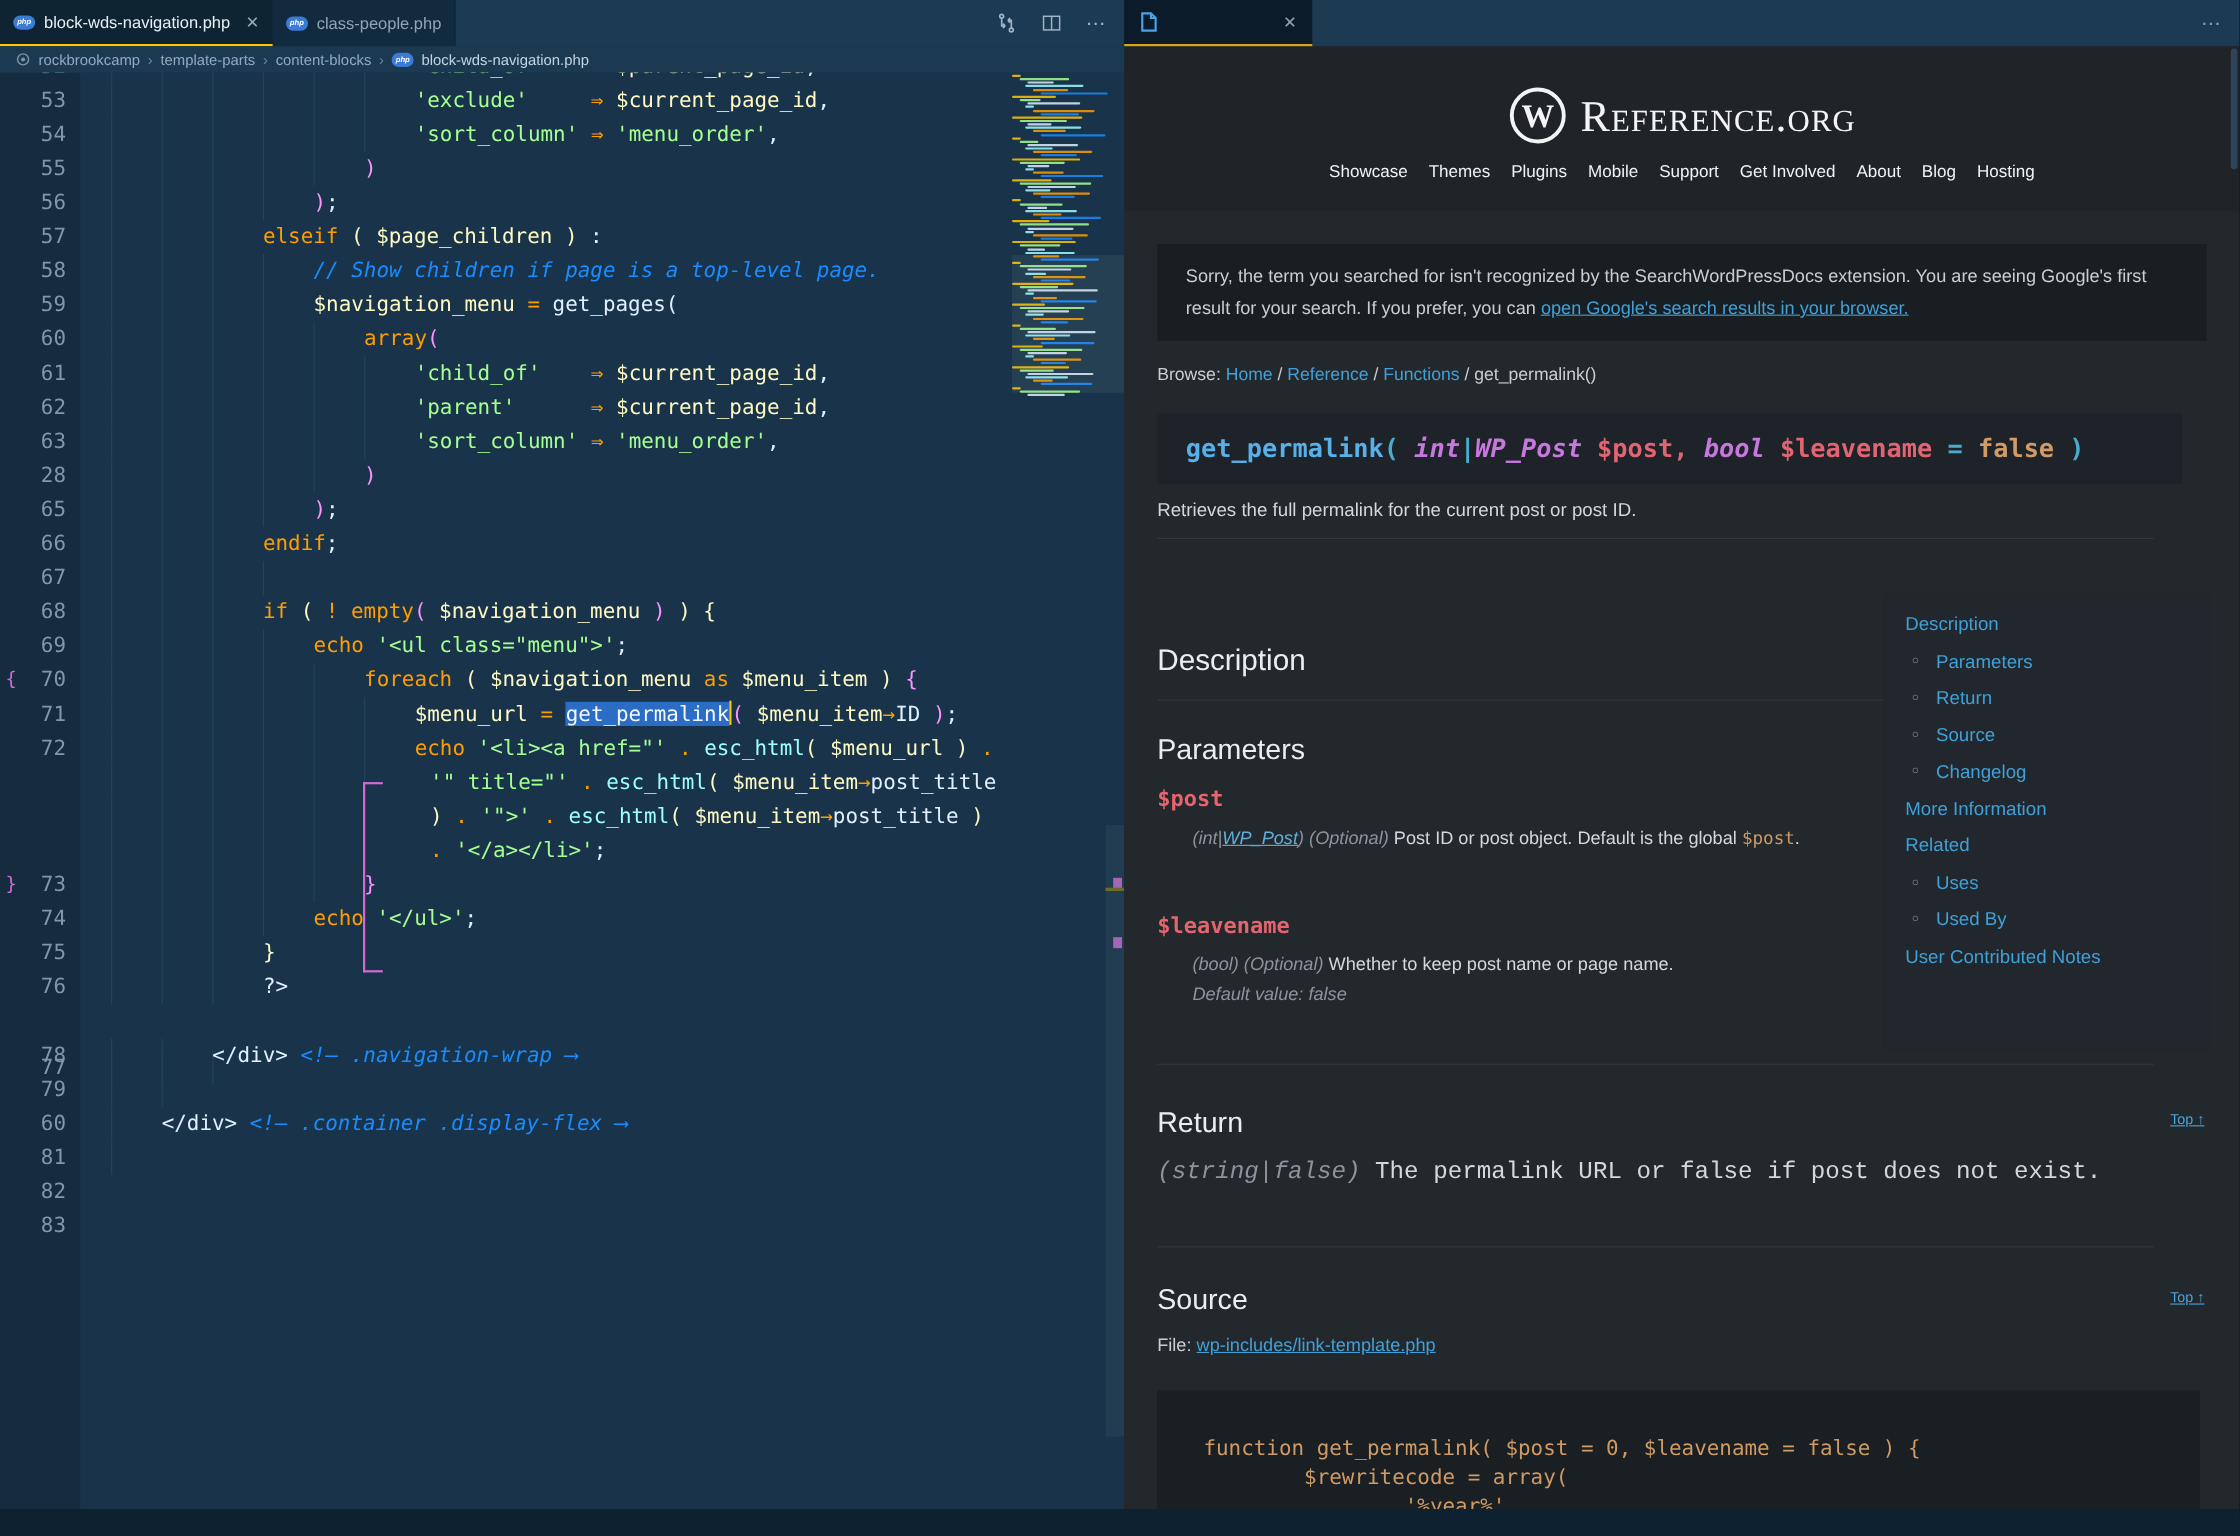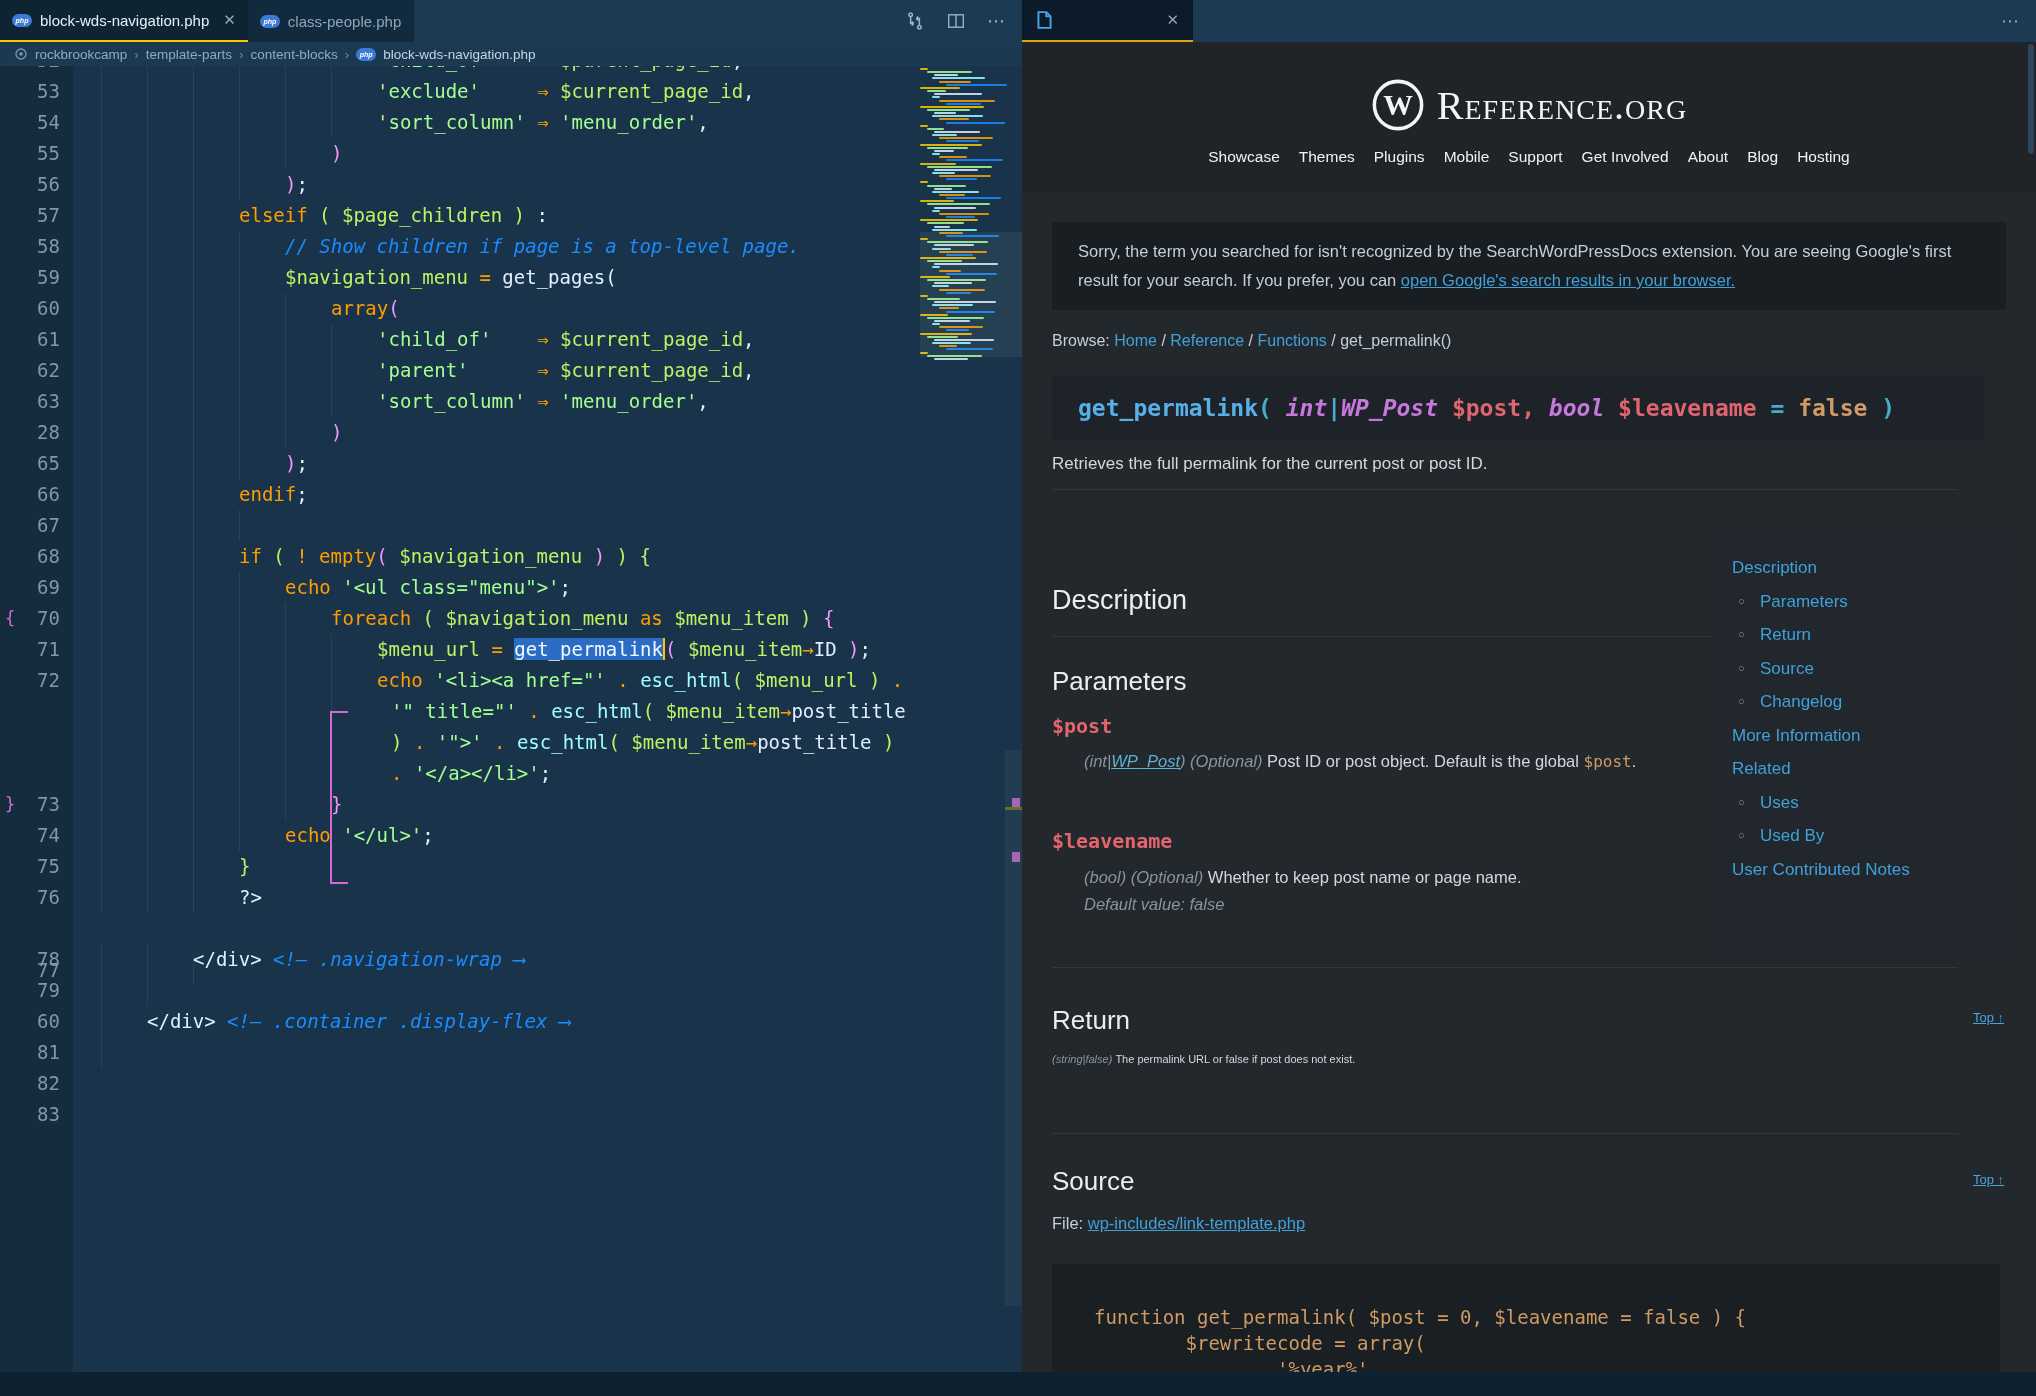--- a/index.html
+++ b/index.html
@@ -18,21 +18,21 @@
   .crumb-last{color:#c3d4e2;}
   
   #editor{position:absolute;left:0;top:0;width:1022px;height:1372px;}
   #gutter-bg{position:absolute;left:0;top:0;width:73px;height:1372px;background:#152c3f;}
   .row{position:absolute;left:0;width:1010px;height:31px;line-height:31px;font-family:"DejaVu Sans Mono",monospace;font-size:19px;white-space:pre;}
   .row .num{position:absolute;left:0;top:0;width:60px;text-align:right;color:#7f97a9;}
   .row .gutb{position:absolute;left:5px;top:0;color:#d36ad3;font-size:17px;}
   .row .code{position:absolute;top:0;}
   .guide{position:absolute;top:0;width:1px;height:31px;background:#24435c;}
   .sg-k{color:#ff9d00;}
-  .sg-v{color:#bef264;}
+  .sg-v{color:#fef9c3;}
   .sg-s{color:#a5ff90;}
   .sg-w{color:#e1efff;}
   .sg-cy{color:#9effff;}
   .sg-p{color:#fb94ff;}
   .sg-c{color:#1a8cff;font-style:italic;}
   .sg-sel{background:#2b6cc4;color:#f2f8ff;}
   .caret{display:inline-block;width:2px;height:22px;background:#ffc600;vertical-align:-4px;}
   #scope-line{position:absolute;left:330px;top:711px;width:1.5px;height:173px;background:#d36ad3;z-index:2;}
   #scope-stub-top{position:absolute;left:330px;top:711px;width:18px;height:1.5px;background:#d36ad3;z-index:2;}
   #scope-stub-bot{position:absolute;left:330px;top:882px;width:18px;height:1.5px;background:#d36ad3;z-index:2;}
@@ -70,21 +70,21 @@
   .sg-sp{color:#4aaccb;}
   .sg-st{color:#c678dd;font-style:italic;}
   .sg-sv{color:#e06570;}
   .sg-sb{color:#d19a66;}
   #fn-desc{position:absolute;left:30px;top:412px;font-size:17px;color:#d2d8de;}
   .hr{position:absolute;left:30px;width:906px;height:1px;background:#32383f;}
   .h2{position:absolute;left:30px;font-size:27px;font-weight:300;color:#e9eef3;}
   .param-name{position:absolute;left:30px;font-family:"DejaVu Sans Mono",monospace;font-weight:bold;font-size:20px;color:#e5646e;}
   .param-body{position:absolute;left:62px;width:600px;font-size:16.5px;line-height:27px;}
   .toplink{position:absolute;right:32px;font-size:13px;color:#4ba3dc;text-decoration:underline;cursor:pointer;}
-  #return-p{position:absolute;left:30px;top:1011px;font-size:11px;}
+  #return-p{position:absolute;left:30px;top:1011px;font-size:22px;font-family:Liberation Mono, monospace;}
   #file-line{position:absolute;left:30px;top:1172px;font-size:16.5px;}
   #src-code{position:absolute;left:30px;top:1222px;width:906px;height:160px;background:#1a1f24;padding:40px 0 0 42px;font-family:"DejaVu Sans Mono",monospace;font-size:19px;line-height:26px;color:#cf9a63;white-space:pre;}
   
   #contents-box{position:absolute;left:690px;top:497px;width:298px;height:418px;background:#22272e;}
   #contents-box h3{margin:0;padding:16px 20px 10px;font-size:19px;font-weight:400;letter-spacing:.5px;color:#dfe5ea;border-bottom:1px solid #343a41;}
   #contents-list{list-style:none;margin:12px 0 0;padding:0;font-size:17px;}
   #contents-list li{line-height:33.5px;color:#3fa1d8;cursor:pointer;padding-left:20px;}
   #contents-list li.sub{padding-left:48px;position:relative;}
   #contents-list li.sub::before{content:"○";position:absolute;left:26px;color:#8b949e;font-size:11px;}
   

